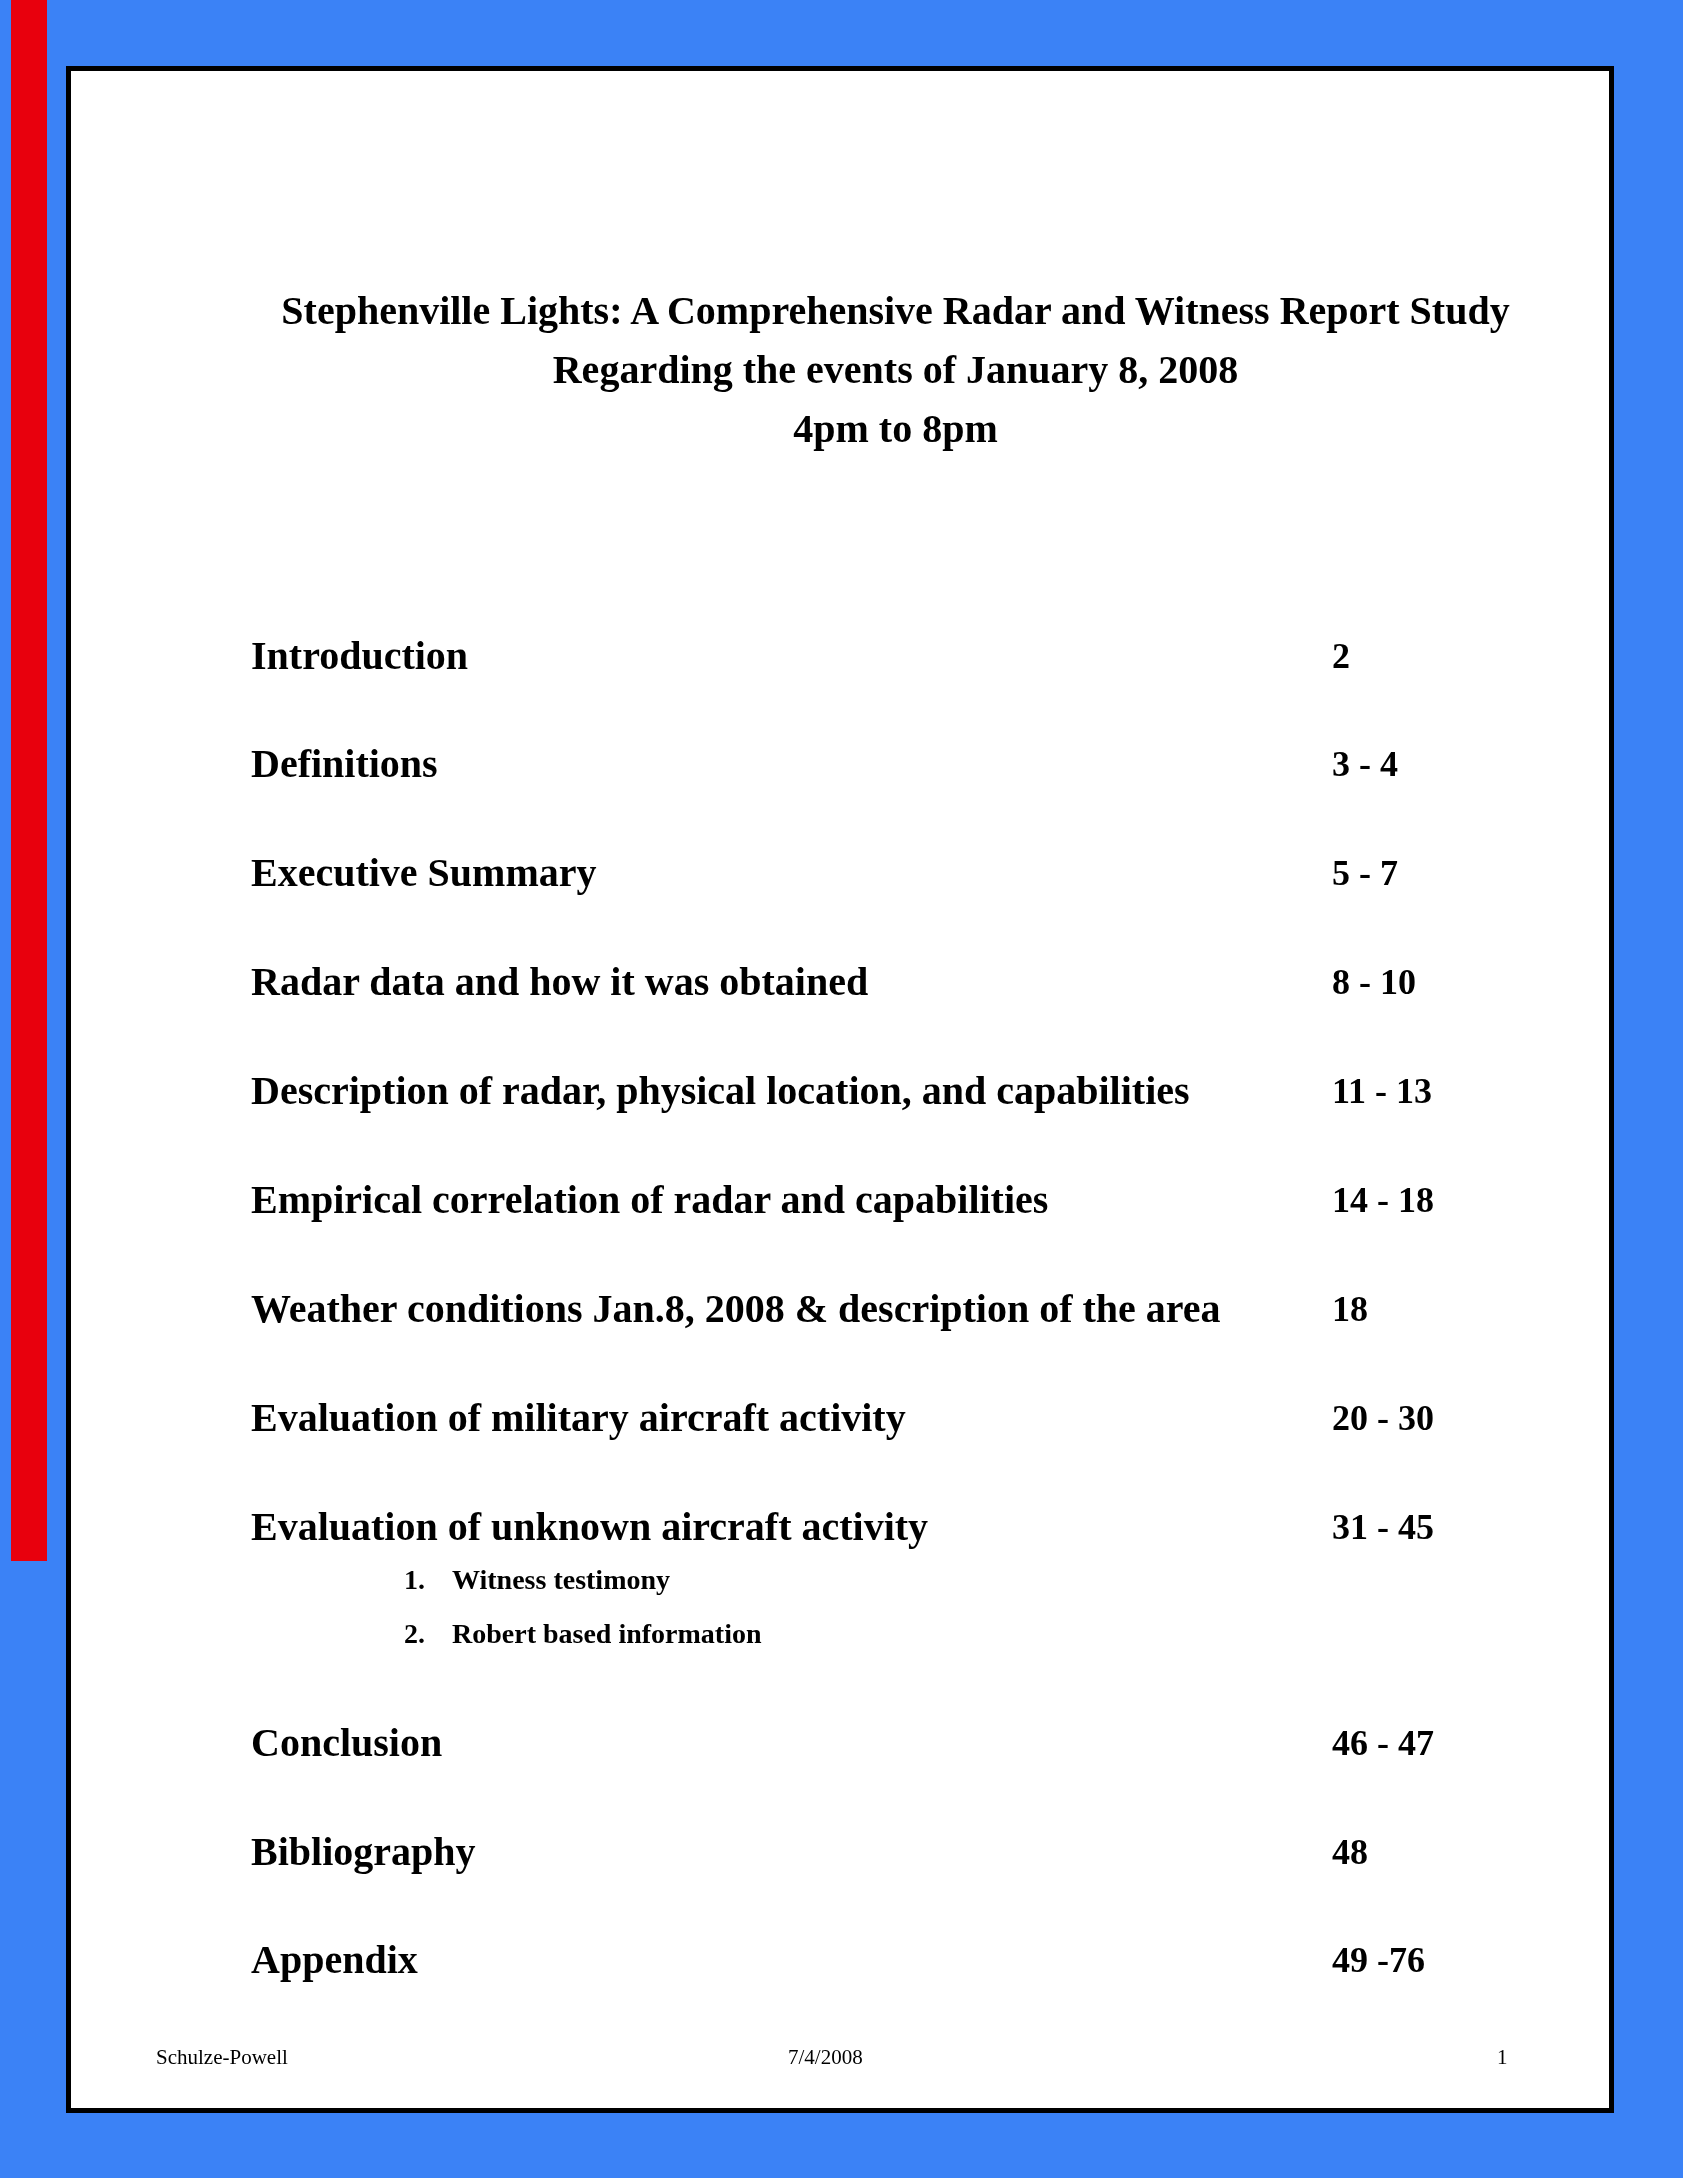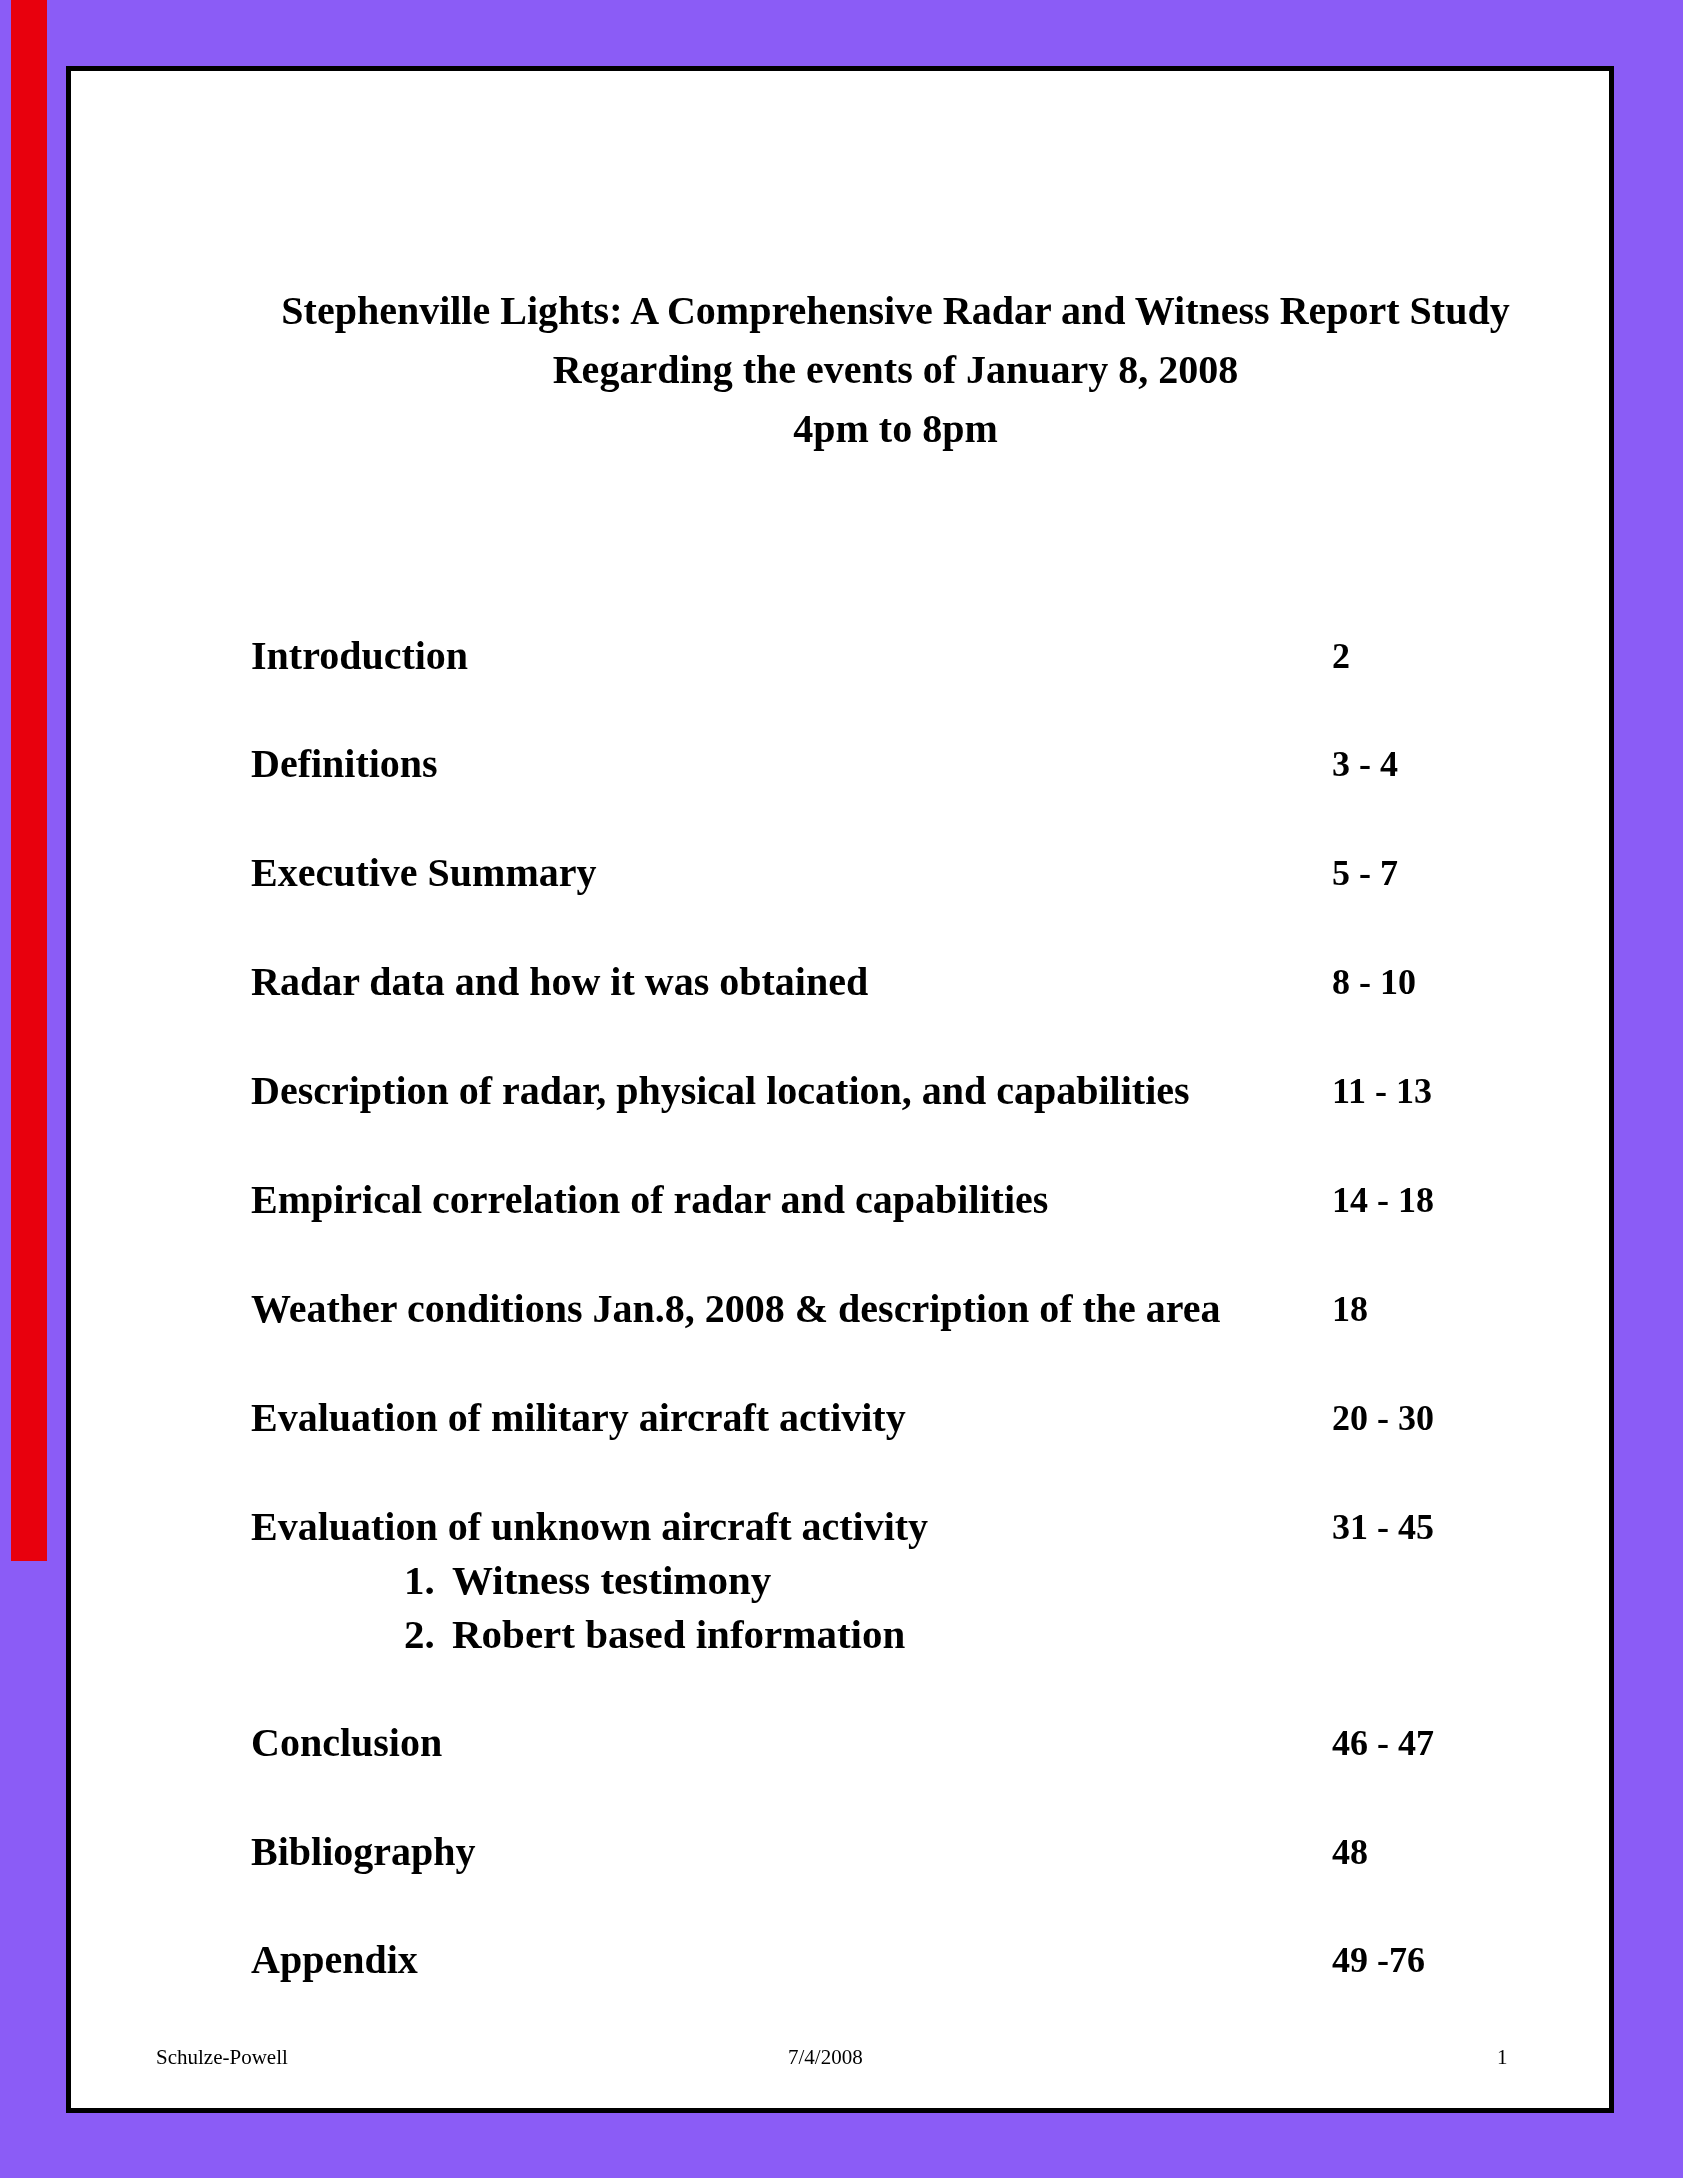--- a/index.html
+++ b/index.html
@@ -4,21 +4,21 @@
 <style>
   html, body {
     margin: 0;
     padding: 0;
     background: #ffffff;
   }
   .canvas {
     position: relative;
     width: 1683px;
     height: 2178px;
-    background: #8b5cf6;
+    background: #3b82f6;
     overflow: hidden;
     font-family: "Liberation Serif", "DejaVu Serif", serif;
     color: #000000;
   }
   .red-marker {
     position: absolute;
     left: 11px;
     top: 0;
     width: 36px;
     height: 1561px;
@@ -58,21 +58,21 @@
     white-space: nowrap;
     font-weight: bold;
     font-size: 36px;
     line-height: 36px;
   }
   .toc-sub {
     position: absolute;
     left: 404px;
     white-space: nowrap;
     font-weight: bold;
-    font-size: 41px;
+    font-size: 28px;
     line-height: 36px;
   }
   .toc-sub .sub-num {
     display: inline-block;
     width: 48px;
   }
   .footer-item {
     position: absolute;
     white-space: nowrap;
     font-weight: normal;

